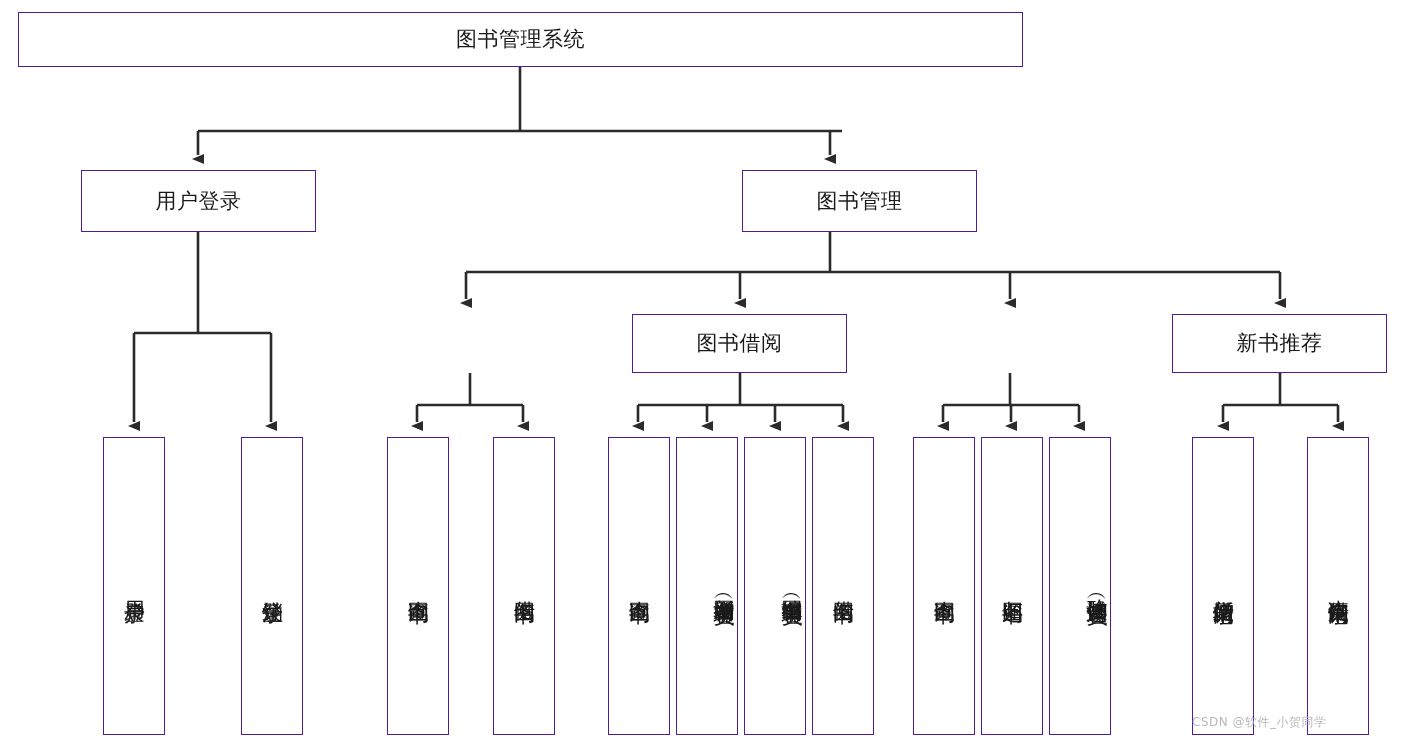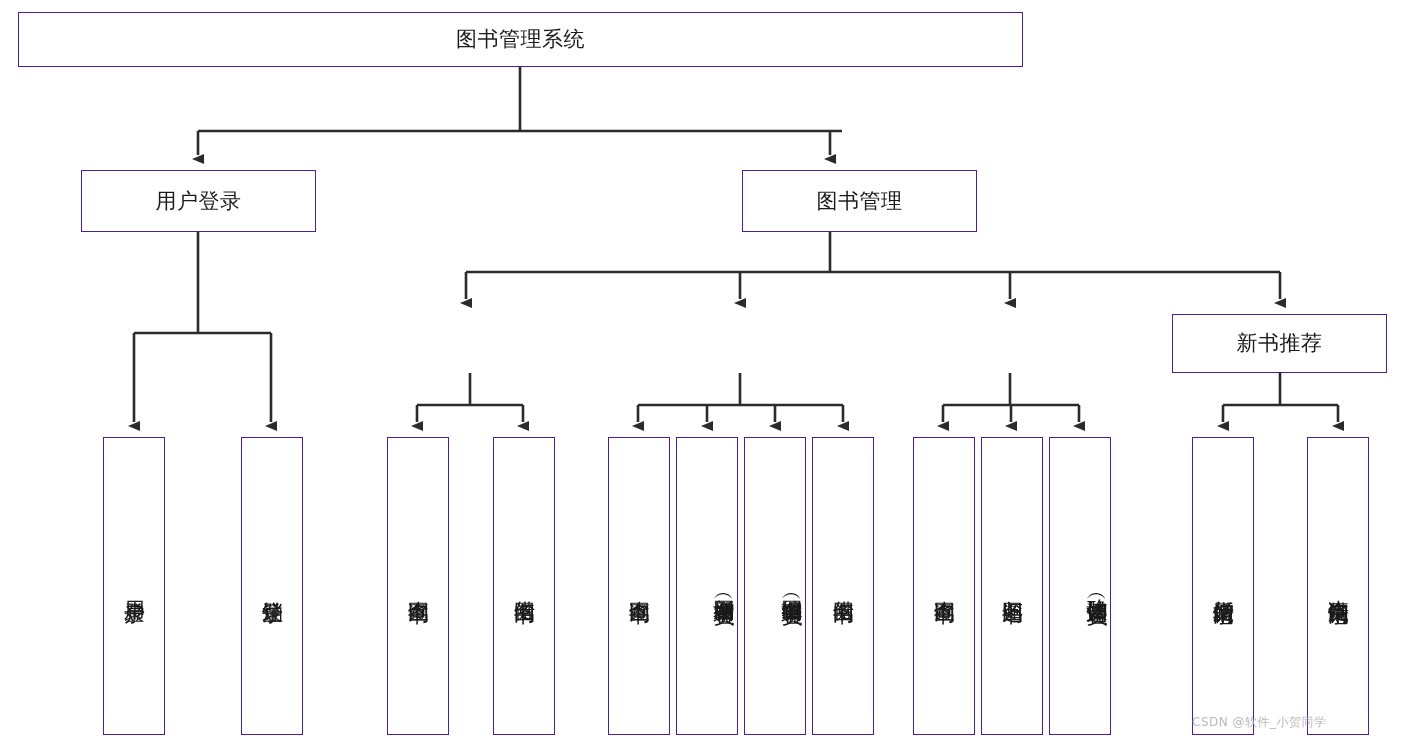--- a/index.html
+++ b/index.html
@@ -125,20 +125,23 @@
     <span>图书管理系统</span>
   </div>
 
   <div class="node node-h" style="left:81px; top:170px; width:235px; height:62px;">
     <span>用户登录</span>
   </div>
   <div class="node node-h" style="left:712px; top:170px; width:235px; height:62px;margin-left:30px;">
     <span>图书管理</span>
   </div>
 
+  <div class="node node-h" style="left:632px; top:314px; width:215px; height:59px;">
+    <span>图书借阅</span>
+  </div>
   <div class="node node-h" style="left:1172px; top:314px; width:215px; height:59px;">
     <span>新书推荐</span>
   </div>
 
   <div class="node node-v v-center" style="left:103px; top:437px; width:62px; height:298px;">
     <span>用户登录</span>
   </div>
   <div class="node node-v v-center" style="left:241px; top:437px; width:62px; height:298px;">
     <span>注销登录</span>
   </div>

